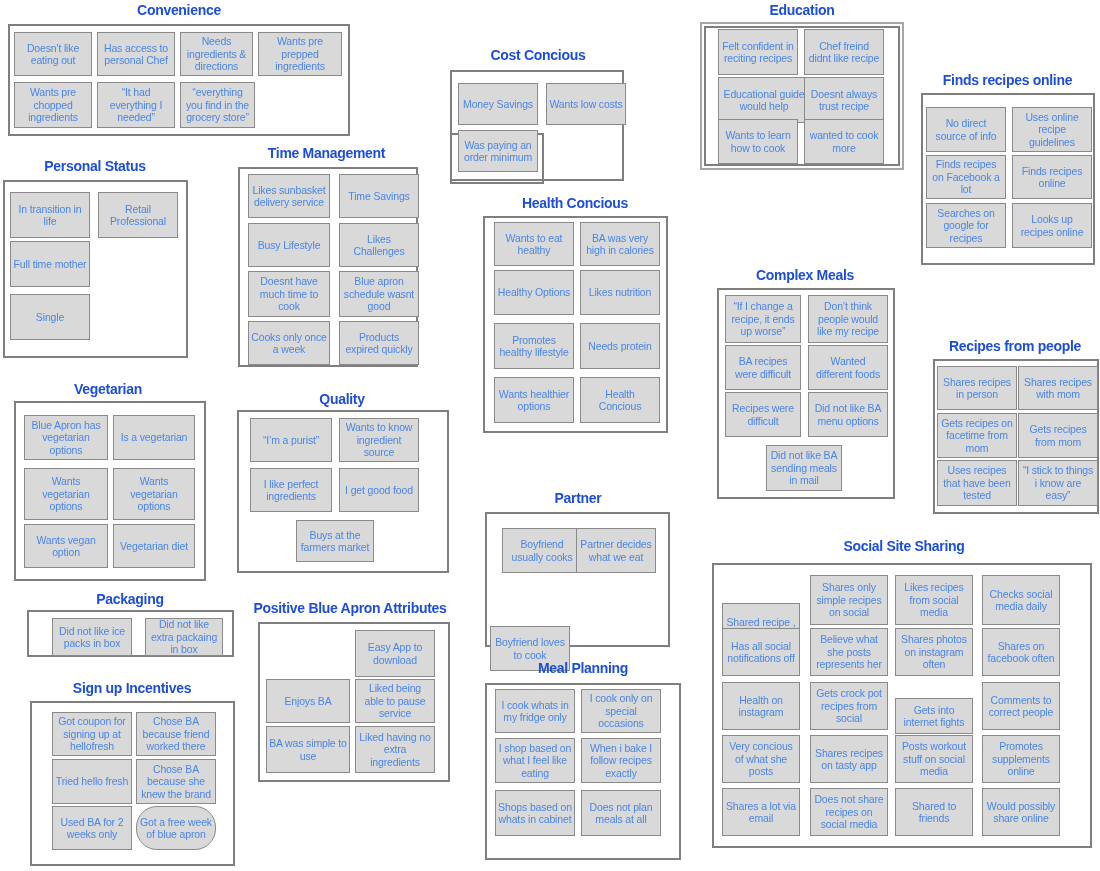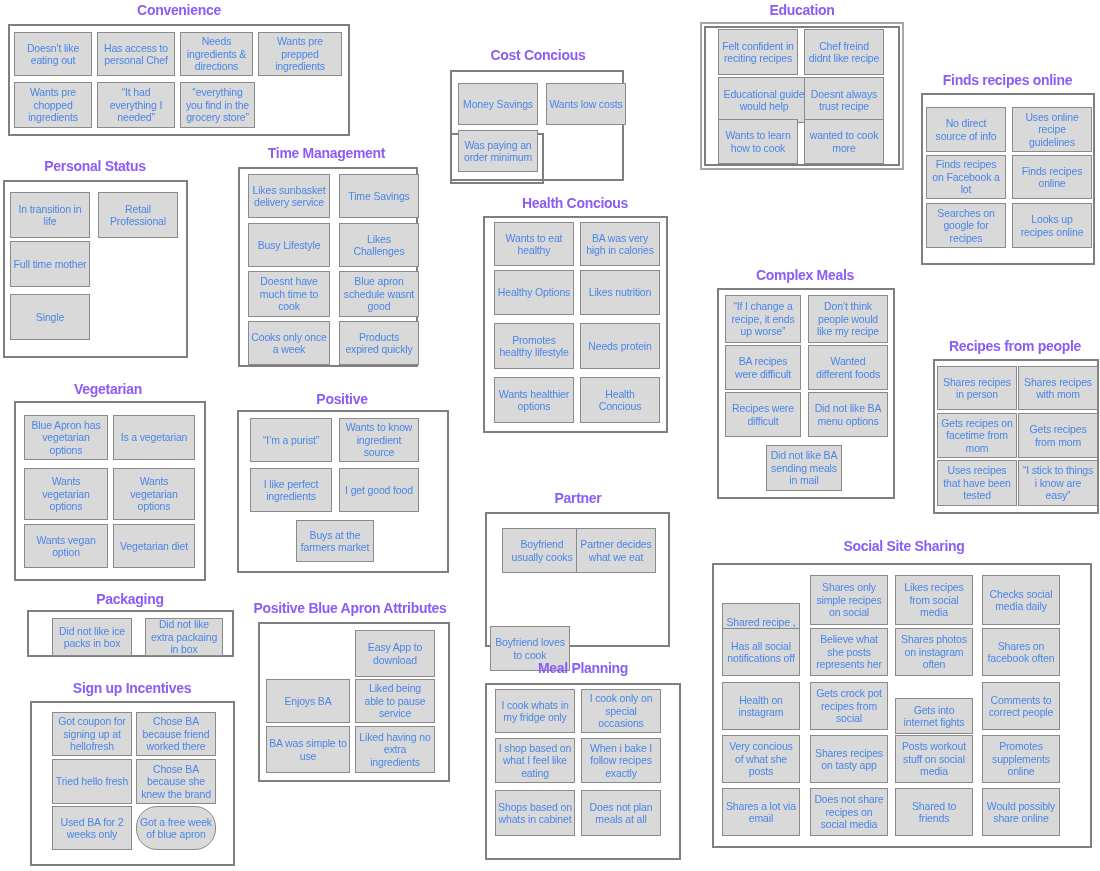--- a/index.html
+++ b/index.html
@@ -20,21 +20,21 @@
   }
   .group {
     position: absolute;
   }
   .group-title {
     position: absolute;
     left: 0;
     right: 0;
     top: 0;
     text-align: center;
-    color: #8b5cf6;
+    color: #1d4ed8;
     font-weight: bold;
     font-size: 14px;
     letter-spacing: -0.3px;
     line-height: 17px;
     white-space: nowrap;
   }
   .group-box {
     position: absolute;
     box-sizing: border-box;
     border: 2px solid #7f7f7f;
@@ -111,21 +111,21 @@
       <div class="group-title">Vegetarian</div>
     </div>
     <div class="group-box" style="left: 14px; top: 401px; width: 192px; height: 180px;"></div>
     <div class="card" style="left: 24px; top: 415px; width: 84px; height: 45px;">Blue Apron has vegetarian options</div>
     <div class="card" style="left: 113px; top: 415px; width: 82px; height: 45px;">Is a vegetarian</div>
     <div class="card" style="left: 24px; top: 468px; width: 84px; height: 52px;">Wants vegetarian options</div>
     <div class="card" style="left: 113px; top: 468px; width: 82px; height: 52px;">Wants vegetarian options</div>
     <div class="card" style="left: 24px; top: 524px; width: 84px; height: 44px;">Wants vegan option</div>
     <div class="card" style="left: 113px; top: 524px; width: 82px; height: 44px;">Vegetarian diet</div>
     <div class="group" style="left: 234px; top: 391px; width: 216px; height: 180px;">
-      <div class="group-title">Positive</div>
+      <div class="group-title">Quality</div>
     </div>
     <div class="group-box" style="left: 237px; top: 410px; width: 212px; height: 163px;"></div>
     <div class="card" style="left: 250px; top: 418px; width: 82px; height: 44px;">“I’m a purist”</div>
     <div class="card" style="left: 339px; top: 418px; width: 80px; height: 44px;">Wants to know ingredient source</div>
     <div class="card" style="left: 250px; top: 468px; width: 82px; height: 44px;">I like perfect ingredients</div>
     <div class="card" style="left: 339px; top: 468px; width: 80px; height: 44px;">I get good food</div>
     <div class="card" style="left: 296px; top: 520px; width: 78px; height: 42px;">Buys at the farmers market</div>
     <div class="group" style="left: 25px; top: 591px; width: 210px; height: 66px;">
       <div class="group-title">Packaging</div>
     </div>

